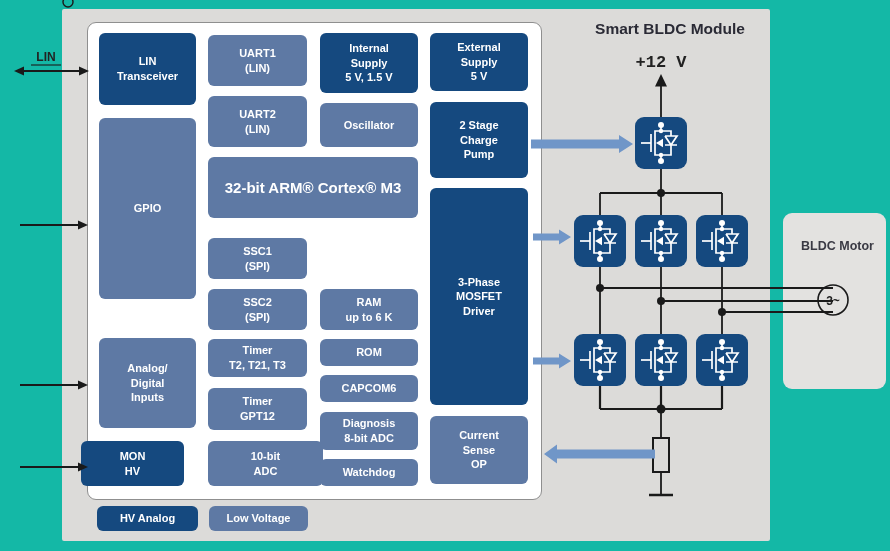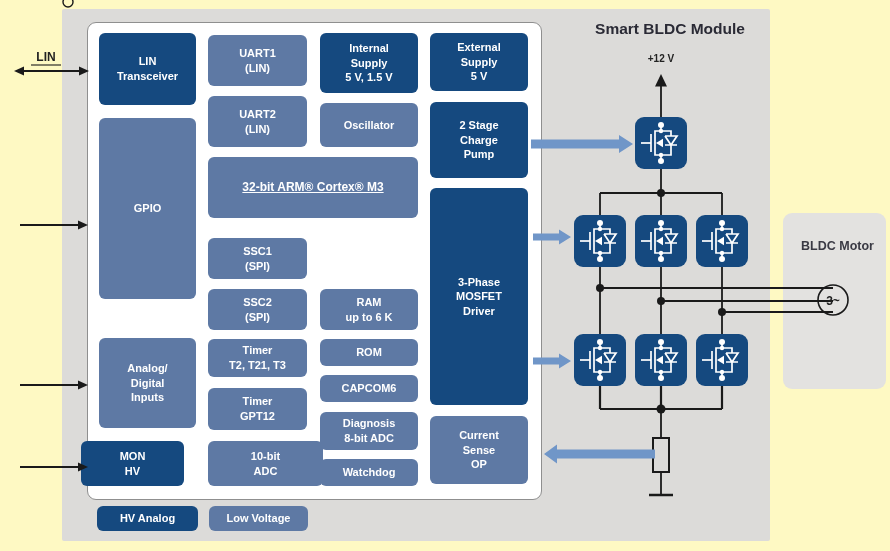--- a/index.html
+++ b/index.html
@@ -1,33 +1,33 @@
 <!DOCTYPE html>
 <html style="--dark: #15497f; --slate: #5e79a4; --arrow: #7096c8; --panel: #dcdbd9; --motorbox: #e3e2e0;"><head>
 <meta charset="utf-8">
 <style>
   :root{
     --dark:#15497f; --slate:#5e79a4; --arrow:#7096c8;
     --panel:#dcdbd9; --motorbox:#e3e2e0; --ink:#222222; --title:#2a2a35;
   }
   html,body{margin:0;padding:0;background:#ffffff;}
-  .canvas{position:relative;width:890px;height:551px;background:#fef9c3;overflow:hidden;
+  .canvas{position:relative;width:890px;height:551px;background:#14b8a6;overflow:hidden;
           font-family:"Liberation Sans","DejaVu Sans",sans-serif;}
   .panel{position:absolute;left:62px;top:9px;width:708px;height:532px;background:var(--panel);border-radius:2px;}
   .chipbox{position:absolute;left:87px;top:22px;width:453px;height:476px;background:#ffffff;
            border:1.5px solid #8f8f8f;border-radius:9px;}
   .blk{position:absolute;display:flex;align-items:center;justify-content:center;text-align:center;
        color:#ffffff;font-weight:bold;font-size:11px;line-height:1.32;border-radius:6px;
        white-space:pre-line;padding:1px;box-sizing:border-box;}
   .dark{background:var(--dark);}
   .slate{background:var(--slate);}
-  .fs12{font-size:12px;text-decoration:underline;}
+  .fs12{font-size:15px;}
   .lbl{position:absolute;color:var(--ink);font-weight:bold;}
   .lin-label{left:29px;top:50px;width:34px;font-size:12px;text-align:center;}
-  .supply-label{left:631px;top:53px;width:60px;font-size:10px;text-align:center;}
+  .supply-label{left:631px;top:53px;width:60px;font-size:17px;text-align:center;font-family:Liberation Mono, monospace;}
   .diagram-title{left:555px;top:20px;width:230px;font-size:15.5px;text-align:center;color:var(--title);}
   .motorbox{position:absolute;left:783px;top:213px;width:103px;height:176px;background:var(--motorbox);
             border-radius:9px;}
   .motorbox .motor-label{position:absolute;left:3px;top:26px;width:100%;text-align:center;
             color:#3a3a44;font-weight:bold;font-size:12.5px;}
   svg.overlay{position:absolute;left:0;top:0;width:890px;height:551px;pointer-events:none;}
   .stroke{stroke:#1a1a1a;fill:none;}
   .w18{stroke-width:1.8;} .w22{stroke-width:2.2;} .w25{stroke-width:2.5;}
   .dot{fill:#1a1a1a;stroke:none;}
   .bhead{fill:#1a1a1a;stroke:none;}

